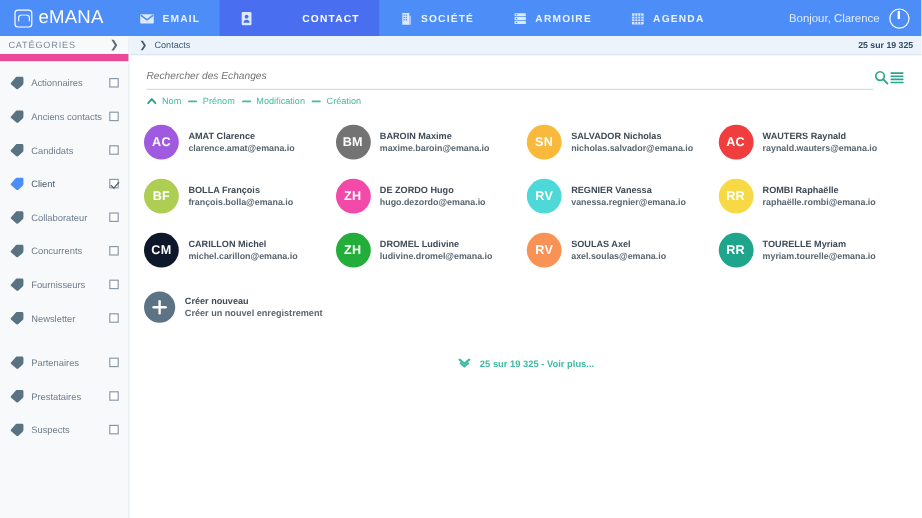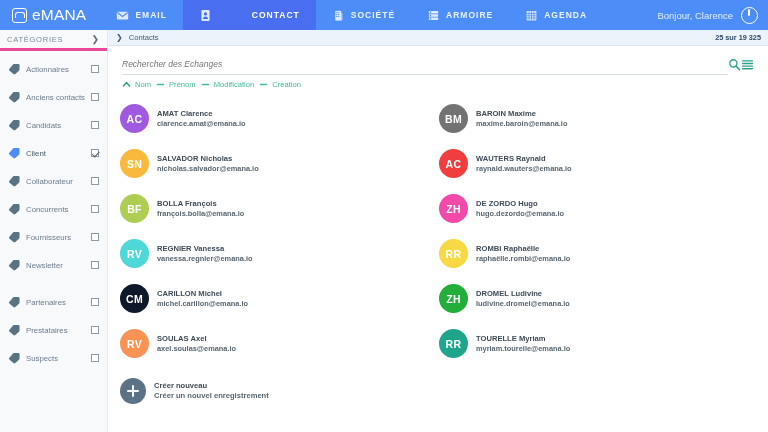--- a/index.html
+++ b/index.html
@@ -59,21 +59,21 @@
   .body-wrap { display: flex; height: 402px; }
 
   
   .sidebar {
     width: 108px; background: #f7f9fb; flex: none;
     border-right: 1px solid #e3e9ef;
   }
   .sb-head {
     display: flex; align-items: center; justify-content: space-between;
     padding: 6px 8px 6px 7px; height: 21px;
-    border-bottom: 3px solid #ec4899;
+    border-bottom: 6px solid #ec4899;
   }
   .sb-title {
     font-size: 7.6px; letter-spacing: .7px; color: #7b8a99; font-weight: 400;
   }
   .sb-chev { color: #5a6b7b; font-size: 9px; line-height: 1; cursor: pointer; }
   .sb-list { padding-top: 4px; }
   .sb-item {
     display: flex; align-items: center; gap: 5px;
     padding: 0 8px 0 8px; height: 28px; cursor: pointer;
   }
@@ -126,21 +126,21 @@
     padding: 5px 14px 0 14px; color: #34b39a;
   }
   .sort-item {
     display: flex; align-items: center; gap: 4px;
     font-size: 7.6px; color: #3fb9a0; cursor: pointer;
   }
   .sort-mark { width: 9px; height: 9px; flex: none; display: block; }
 
   
   .grid {
-    display: grid; grid-template-columns: repeat(2, 1fr);
+    display: grid; grid-template-columns: repeat(4, 1fr);
     padding: 7px 10px 0 12px; row-gap: 0;
   }
   .card {
     display: flex; align-items: center; gap: 8px;
     height: 45px; cursor: pointer; padding-right: 4px;
   }
   .avatar {
     width: 29px; height: 29px; border-radius: 50%; flex: none;
     display: flex; align-items: center; justify-content: center;
     color: #fff; font-size: 10.5px; font-weight: bold; letter-spacing: .3px;

